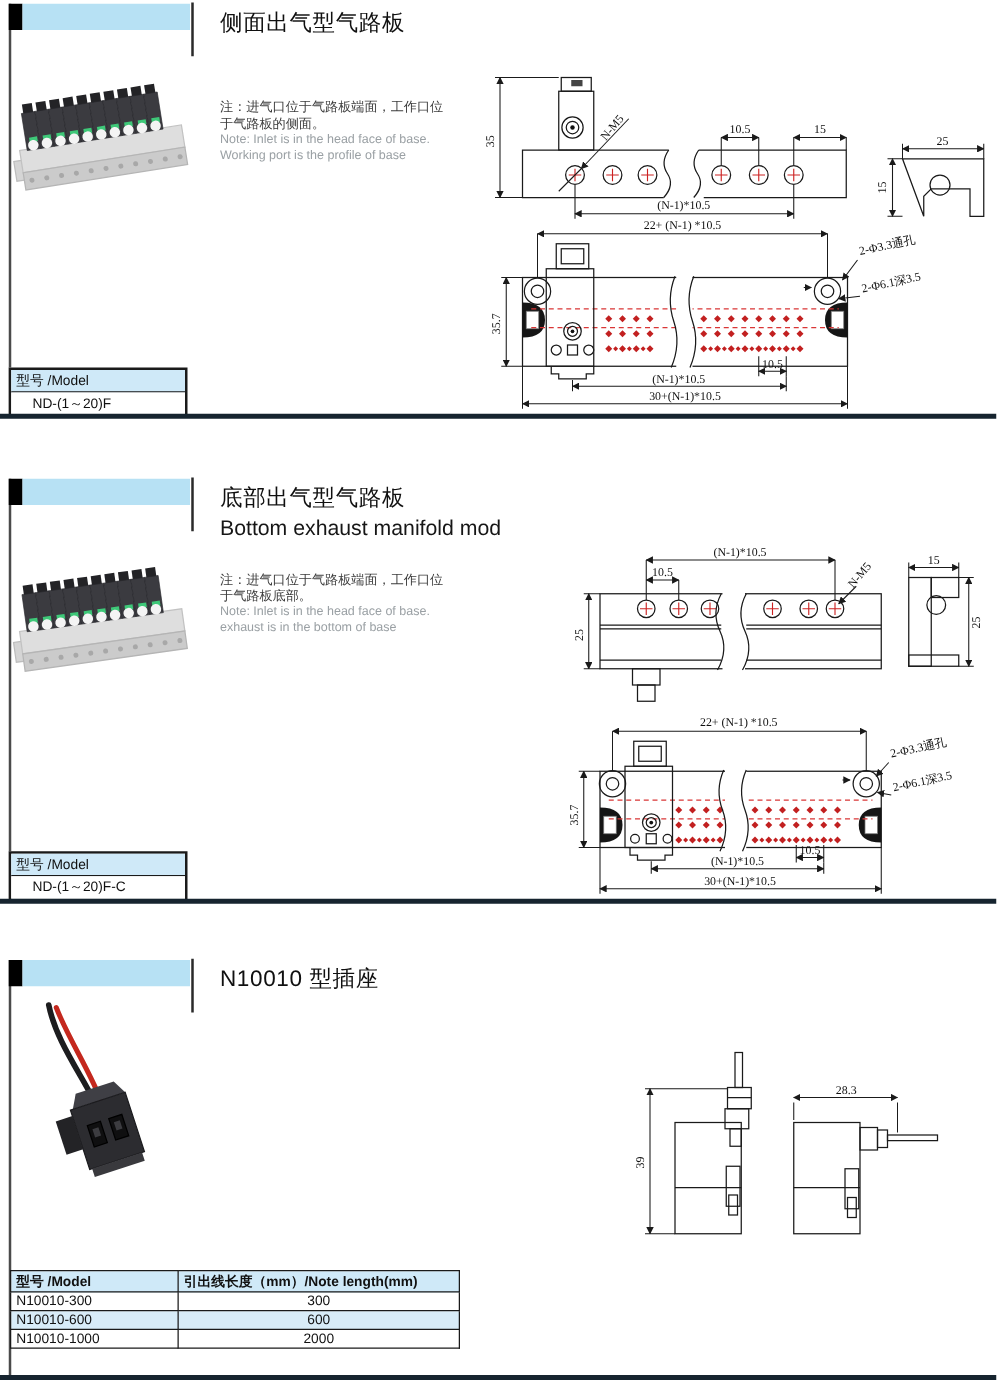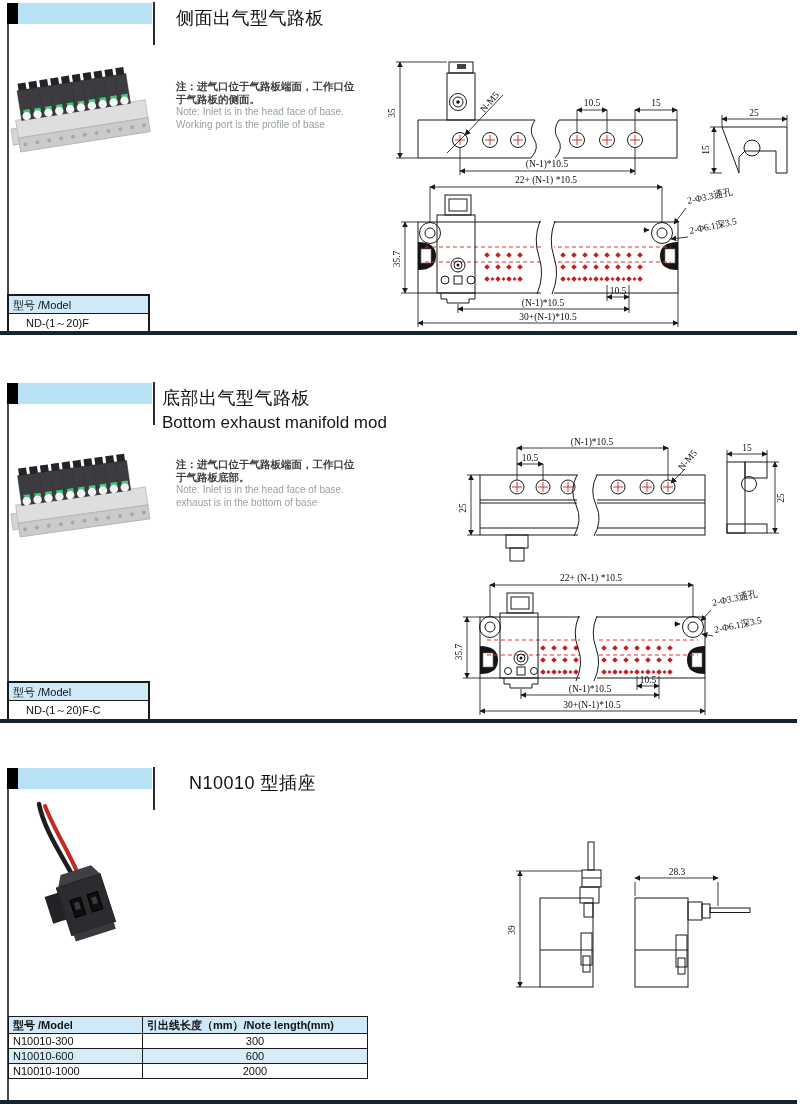--- a/index.html
+++ b/index.html
@@ -6,21 +6,21 @@
   html,body{width:800px}
   body{height:1110px;position:relative;background:#fff;font-family:"Liberation Sans",sans-serif;color:#111;overflow:hidden}
   .abs{position:absolute}
   .leftline{width:2px;background:#4a4a4a}
   .blacksq{background:#000}
   .band{background:#b7e1f4}
   .divider{width:2px;background:#2a2a2a}
   .bar{height:4px;background:#16242f;left:0;width:797px}
   .title-cn{font-size:18px;font-weight:400;letter-spacing:.5px;color:#101010}
   .title-en{font-size:17px;margin-top:3px;color:#161616}
-  .note-cn{font-size:10.5px;font-weight:700;color:#3c3c3c;line-height:13px}
+  .note-cn{font-size:10.5px;font-weight:400;color:#3c3c3c;line-height:13px}
   .note-en{font-size:10px;color:#9aa0a4;line-height:12.5px}
   .mtable{border:2px solid #1a1a1a;width:143px;font-size:11px;background:#fff}
   .mtable .hd{background:#cfe9f8;height:18px;line-height:18px;padding-left:4px;border-bottom:1px solid #1a1a1a;color:#101010}
   .mtable .rw{height:18px;line-height:18px;padding-left:17px;background:#fff}
   table.ctable{border-collapse:collapse;font-size:11px;background:#fff}
   .ctable td{border:1px solid #1a1a1a;height:15px;padding:0 4px;vertical-align:middle}
   .ctable td.hd{background:#cfe9f8;height:17px;font-weight:700}
   .ctable tr.blue td{background:#d8ecf8}
   .ctable td.num{text-align:center}
   .c1{width:134px}.c2{width:225px}
@@ -288,21 +288,21 @@
 <div class="abs mtable" style="left:7px;top:294px">
   <div class="hd">型号 /Model</div>
   <div class="rw">ND-(1～20)F</div>
 </div>
 <div class="abs bar" style="top:331px"></div>
 
 <div class="abs leftline" style="left:7px;top:383px;height:336px"></div>
 <div class="abs blacksq" style="left:7px;top:383px;width:11px;height:21px"></div>
 <div class="abs band" style="left:18px;top:383px;width:134px;height:21px"></div>
 <div class="abs divider" style="left:153px;top:382px;height:43px"></div>
-<div class="abs" style="left:162px;top:386px">
+<div class="abs" style="left:176px;top:386px">
   <div class="title-cn">底部出气型气路板</div>
   <div class="title-en">Bottom exhaust manifold mod</div>
 </div>
 
 <svg class="abs" style="left:10px;top:448px" width="148" height="96" viewBox="0 0 148 96">
   <defs>
     <g id="mv2">
       <rect x="0.5" y="-7" width="8" height="8" fill="#232326"></rect>
       <rect x="-1" y="0" width="11" height="30" fill="#3b3b40" stroke="#26262a" stroke-width="0.5"></rect>
       <rect x="2" y="20" width="6.5" height="4" fill="#3ec878"></rect>
@@ -528,21 +528,21 @@
 <div class="abs mtable" style="left:7px;top:681px">
   <div class="hd">型号 /Model</div>
   <div class="rw">ND-(1～20)F-C</div>
 </div>
 <div class="abs bar" style="top:719px"></div>
 
 <div class="abs leftline" style="left:7px;top:768px;height:333px"></div>
 <div class="abs blacksq" style="left:7px;top:768px;width:11px;height:21px"></div>
 <div class="abs band" style="left:18px;top:768px;width:134px;height:21px"></div>
 <div class="abs divider" style="left:153px;top:767px;height:43px"></div>
-<div class="abs" style="left:189px;top:771px">
+<div class="abs" style="left:176px;top:771px">
   <div class="title-cn">N10010 型插座</div>
 </div>
 
 <svg class="abs" style="left:15px;top:790px" width="130" height="165" viewBox="0 0 130 165">
   <path d="M64,98 C52,72 30,44 24,14" stroke="#1d1d1f" stroke-width="4.5" fill="none" stroke-linecap="round"></path>
   <path d="M68,96 C58,68 40,42 30,16" stroke="#c4281e" stroke-width="4" fill="none" stroke-linecap="round"></path>
   <g transform="rotate(-18 70 115)">
     <polygon points="50,90 94,90 88,79 56,79" fill="#3f3f45"></polygon>
     <rect x="48" y="90" width="46" height="50" fill="#2c2c30" stroke="#1b1b1e"></rect>
     <rect x="34" y="95" width="14" height="28" fill="#232326"></rect>

